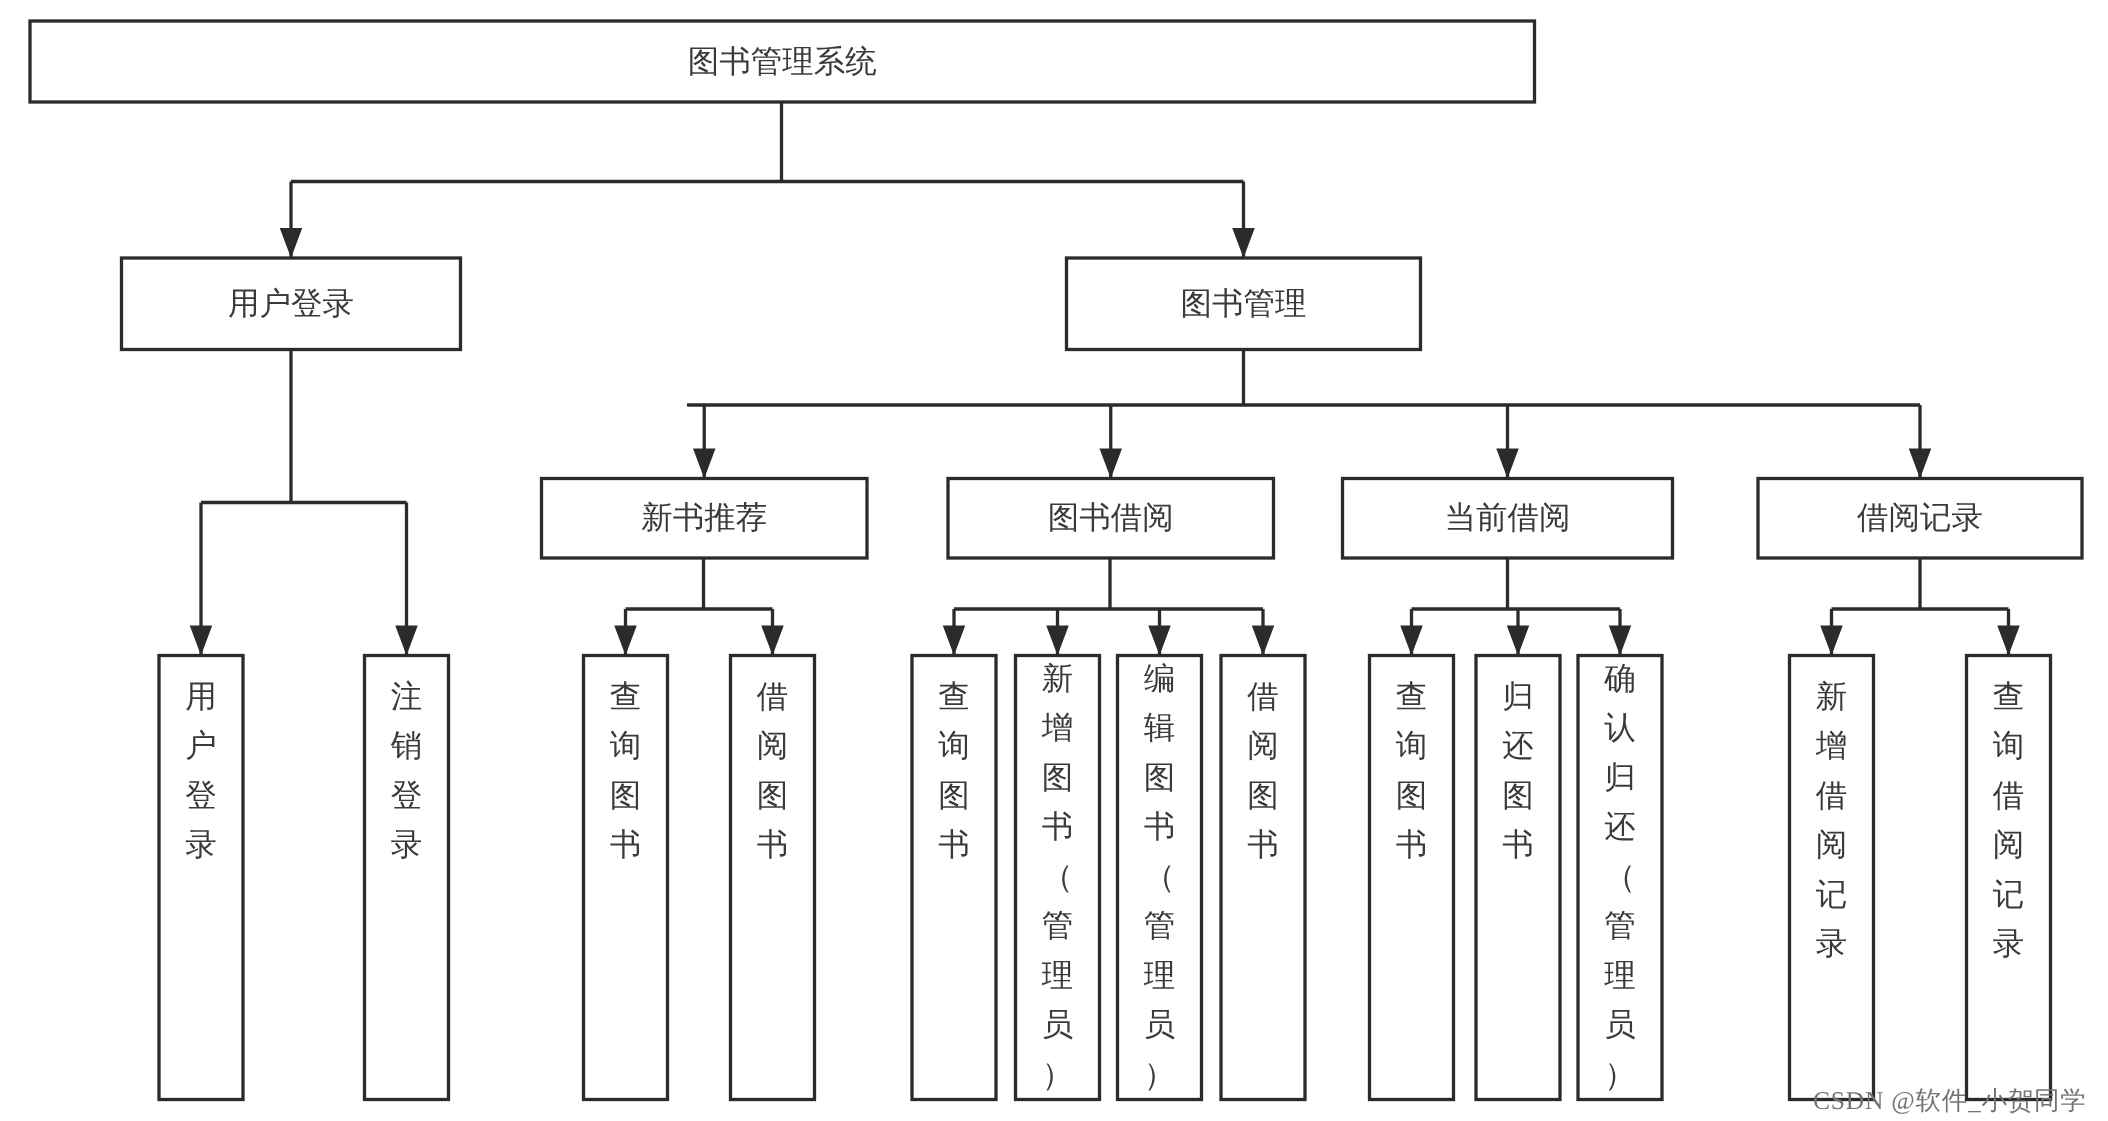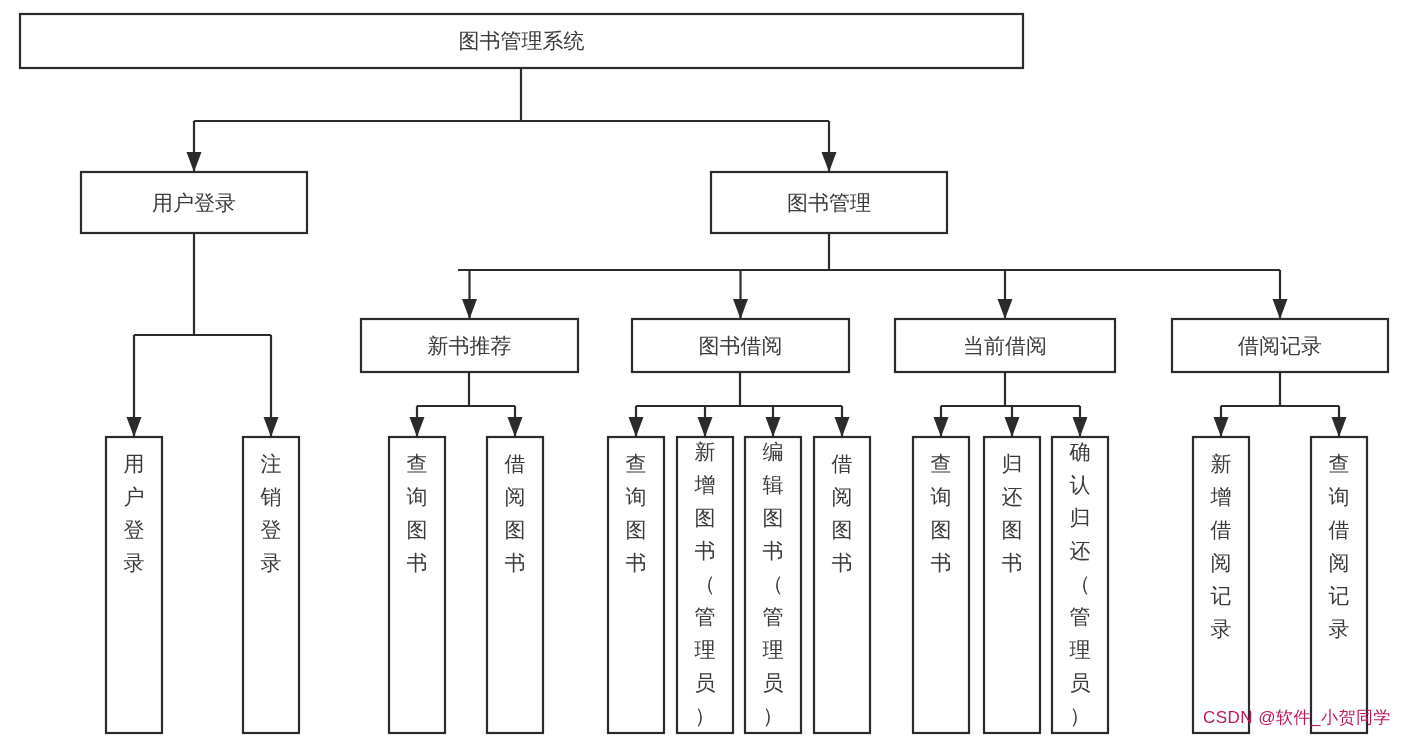--- a/index.html
+++ b/index.html
@@ -51,24 +51,24 @@
   }
   .node-label-vertical {
     fill: #3a3a3a;
     font-family: "DejaVu Sans", "Liberation Sans", sans-serif;
     font-size: 21px;
     text-anchor: middle;
   }
   .watermark-text {
     position: absolute;
     right: 14px;
-    bottom: 18px;
-    font-family: Liberation Sans, sans-serif;
+    bottom: 2px;
+    font-family: Liberation Serif, serif;
     font-size: 17px;
-    color: #be185d;
+    color: #737373;
     white-space: nowrap;
     letter-spacing: 0.5px;
   }
 </style>
 </head>
 <body>
 
 <div id="diagram-root">
   <svg class="diagram-canvas" id="diagram-svg" viewBox="0 0 1405 747" xmlns="http://www.w3.org/2000/svg">
       <line x1="521" y1="68" x2="521" y2="121" class="connector"></line>

